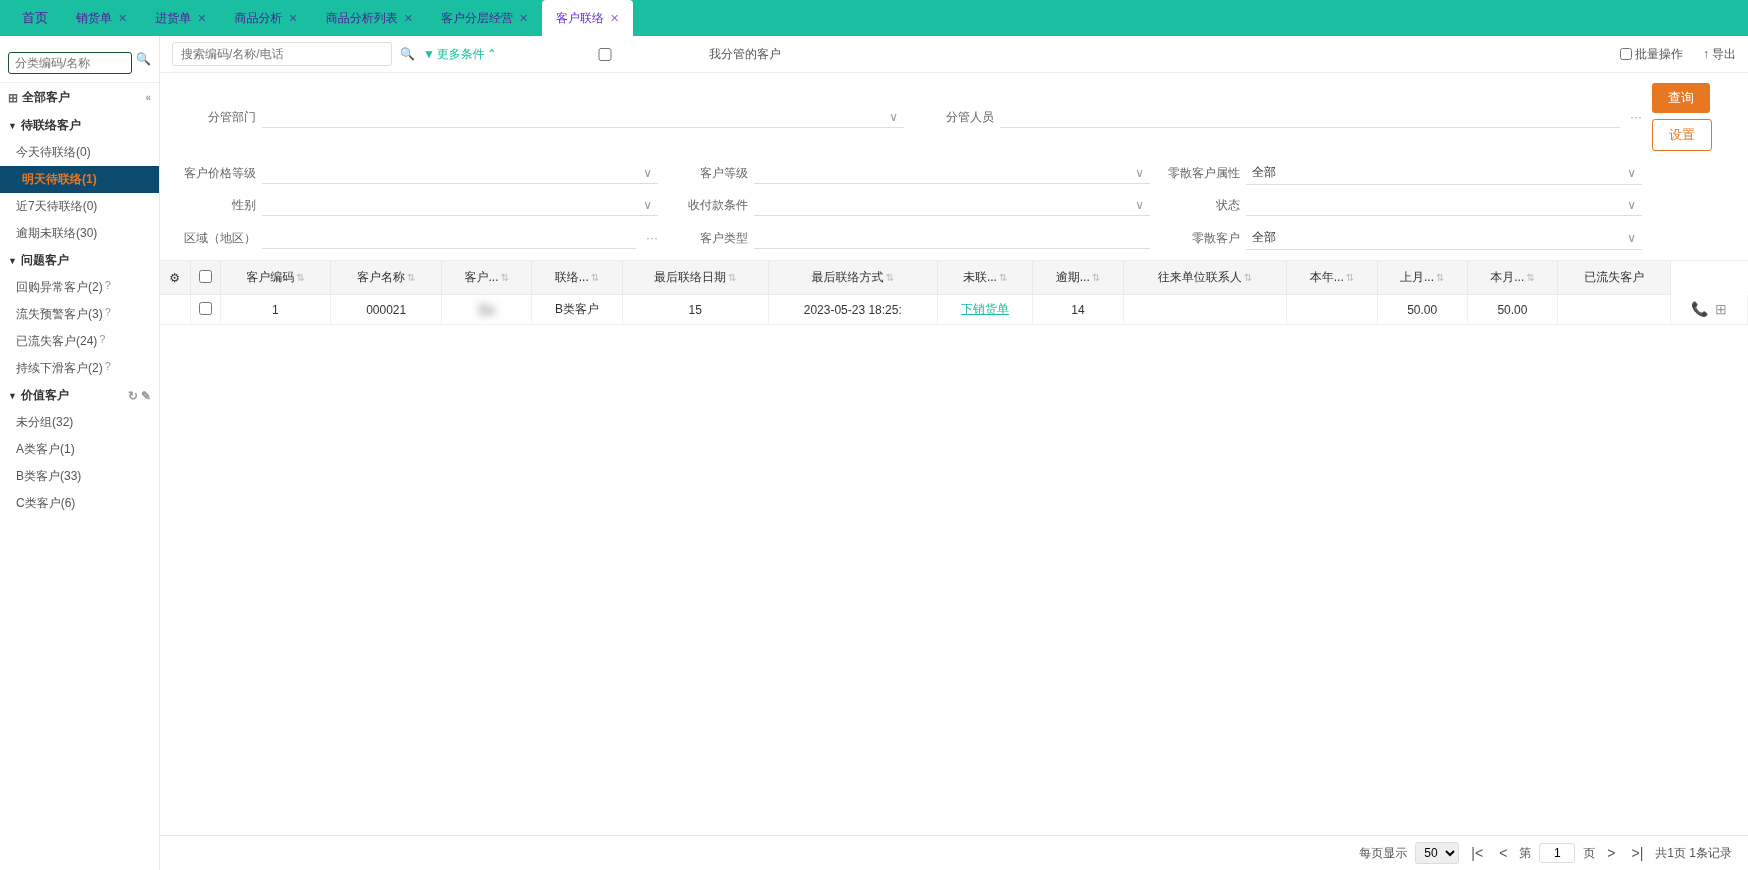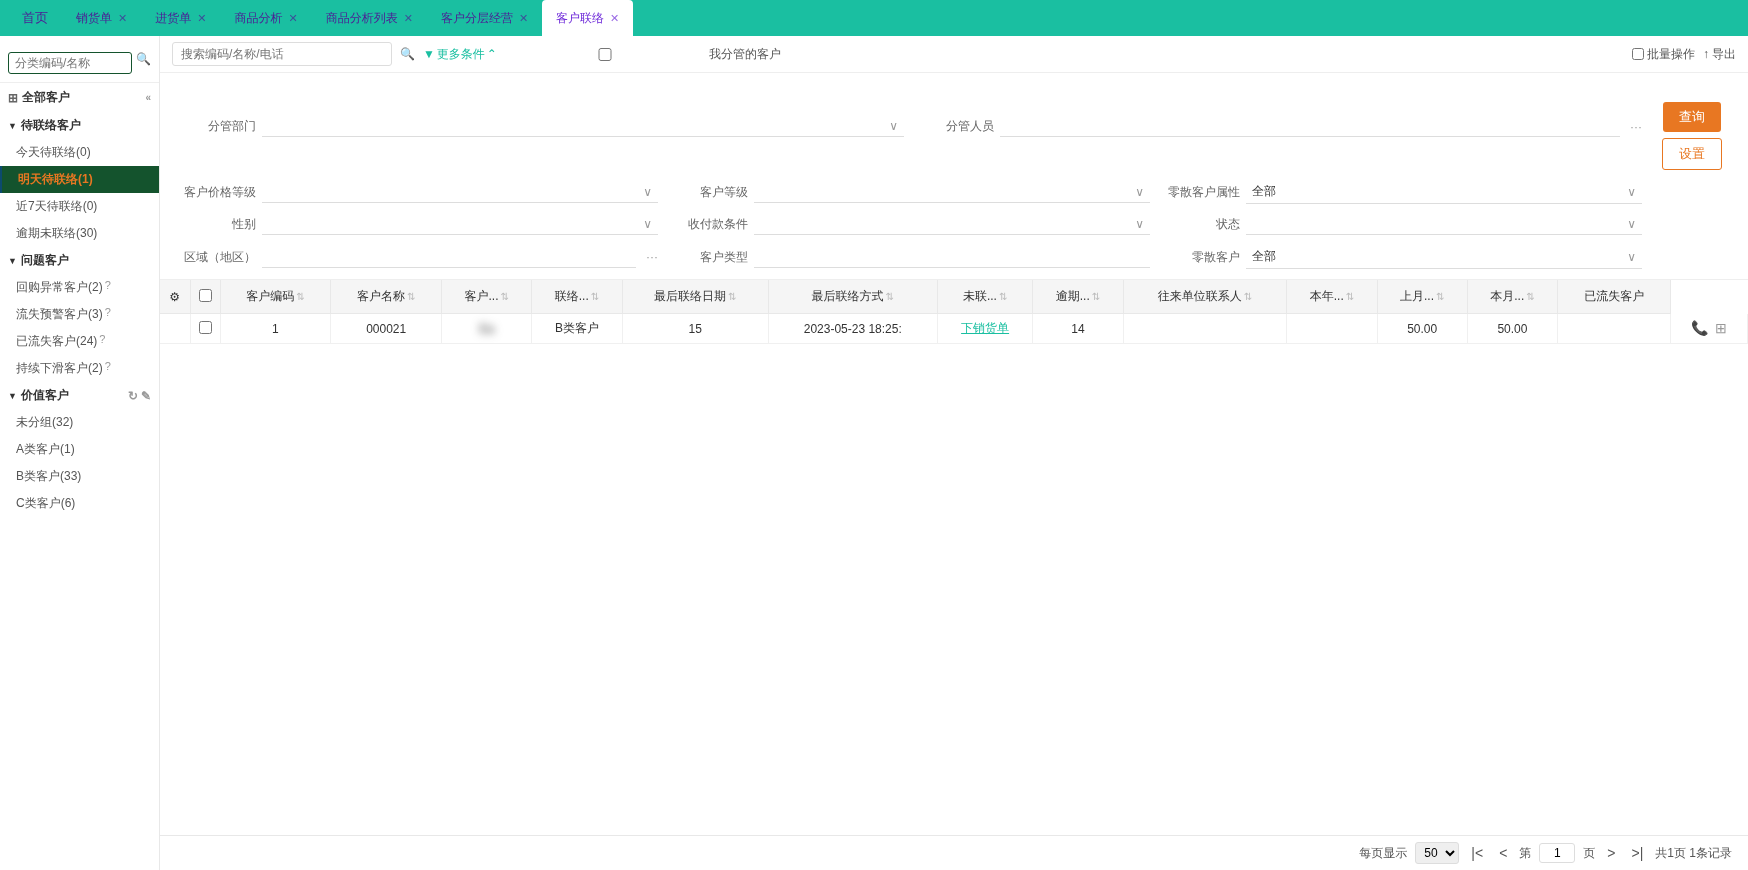--- a/index.html
+++ b/index.html
@@ -82,21 +82,21 @@
     .sidebar-section-title .icon { margin-right: 4px; color: #666; }
     .sidebar-section-title .collapse-btn { margin-left: auto; color: #999; font-size: 10px; }
 
     .sidebar-item {
       padding: 5px 8px 5px 16px;
       color: #555;
       cursor: pointer;
       display: flex;
       align-items: flex-start;
     }
-    .sidebar-item.active { background: #14532d; color: #e87722; border-left: 2px solid #0c4a6e; font-weight: bold; }
+    .sidebar-item.active { background: #0c4a6e; color: #e87722; border-left: 6px solid #0c4a6e; font-weight: bold; }
 
     .sidebar-group-title {
       display: flex;
       align-items: center;
       padding: 5px 8px;
       color: #333;
       font-weight: bold;
       font-size: 11px;
     }
     .sidebar-group-title .arrow { margin-right: 4px; font-size: 9px; }
@@ -139,21 +139,21 @@
     .my-customers-check {
       display: flex;
       align-items: center;
       gap: 4px;
       color: #555;
       cursor: pointer;
     }
     .right-actions {
       margin-left: auto;
       display: flex;
-      gap: 8px;
+      gap: 20px;
       align-items: center;
     }
     .action-btn {
       color: #555;
       cursor: pointer;
       display: flex;
       align-items: center;
       gap: 3px;
       font-size: 12px;
     }
@@ -224,23 +224,22 @@
       border: 1px solid #e87722;
       border-radius: 3px;
       padding: 6px 16px;
       cursor: pointer;
       font-size: 13px;
     }
     .query-reset-col {
       display: flex;
       flex-direction: column;
       gap: 6px;
-      align-items: center;
+      align-items: flex-start;
       min-width: 80px;
-      margin-top: 19px;
     }
 
     
     .table-container {
       flex: 1;
       overflow: auto;
       background: white;
       margin: 0;
     }
     table {

